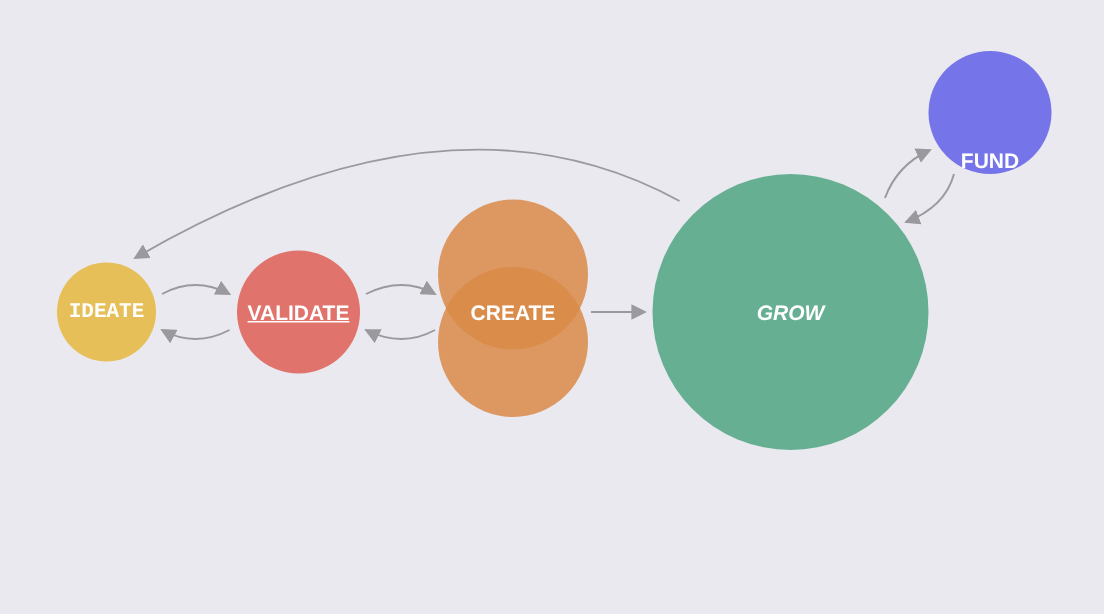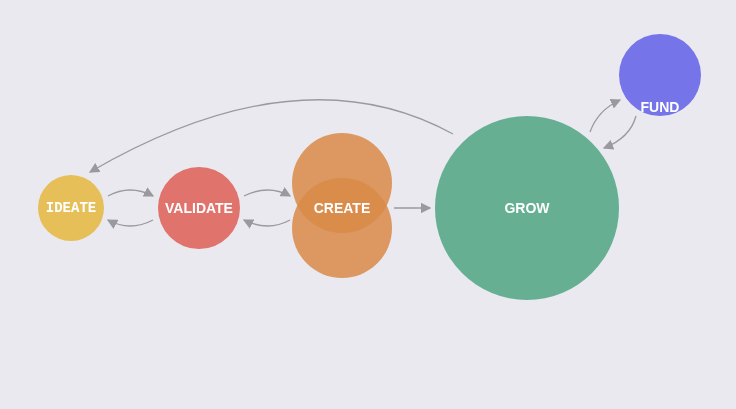--- a/index.html
+++ b/index.html
@@ -28,16 +28,16 @@
   </g>
   <circle cx="71" cy="208" r="33" fill="#e6bf58"></circle>
   <circle cx="199" cy="208" r="41" fill="#e0736b"></circle>
   <circle cx="342" cy="183" r="50" fill="#d98a46" fill-opacity="0.85"></circle>
   <circle cx="342" cy="228" r="50" fill="#d98a46" fill-opacity="0.85"></circle>
   <circle cx="527" cy="208" r="92" fill="#66af93"></circle>
   <circle cx="660" cy="75" r="41" fill="#7574e8"></circle>
 </svg>
 
 <div class="lbl" style="left:71px;top:208px;font-family:Liberation Mono, monospace;">IDEATE</div>
-<div class="lbl" style="left:199px;top:208px;">VALIDATE</div>
+<div class="lbl" style="left:199px;top:208px;text-decoration:underline;">VALIDATE</div>
 <div class="lbl" style="left:342px;top:208px;">CREATE</div>
-<div class="lbl" style="left:527px;top:208px;">GROW</div>
+<div class="lbl" style="left:527px;top:208px;font-style:italic;">GROW</div>
 <div class="lbl" style="left:660px;top:75px;margin-top:32px;">FUND</div>
 
 </body></html>

